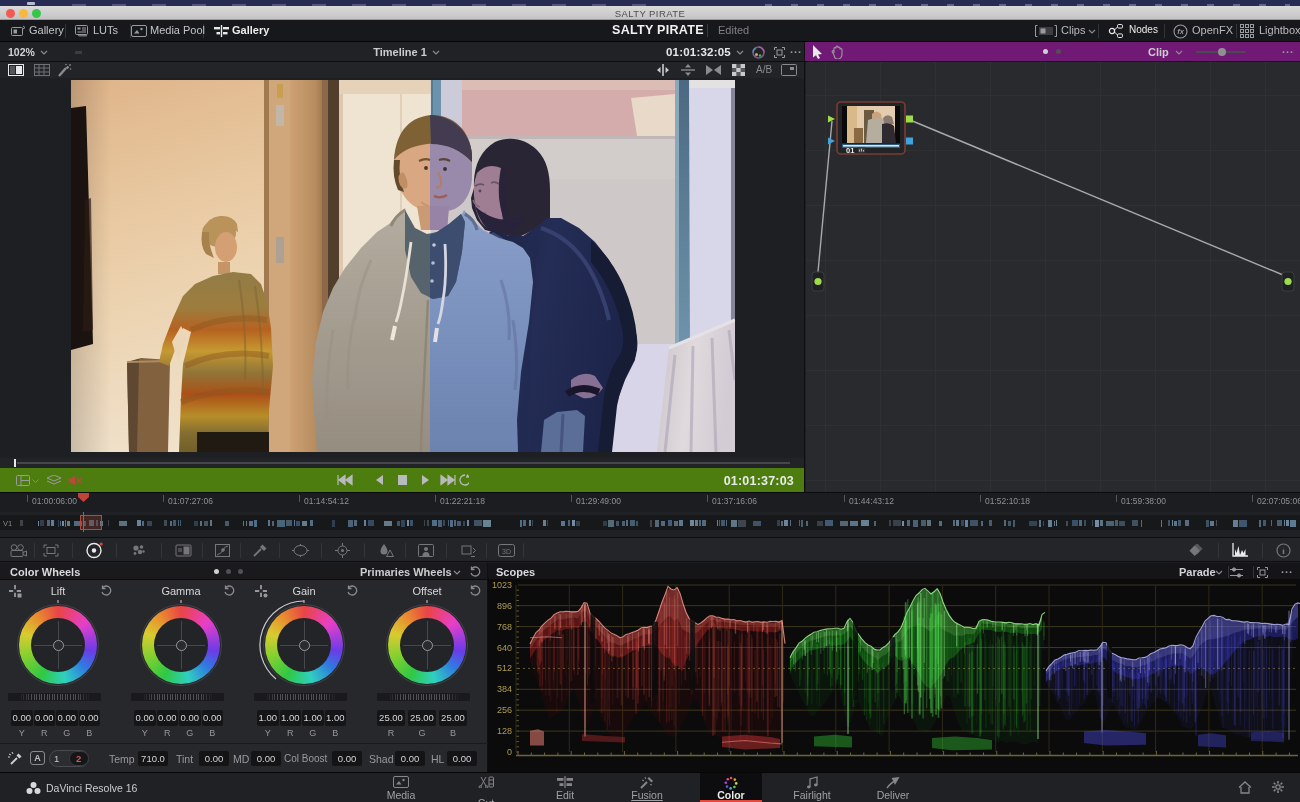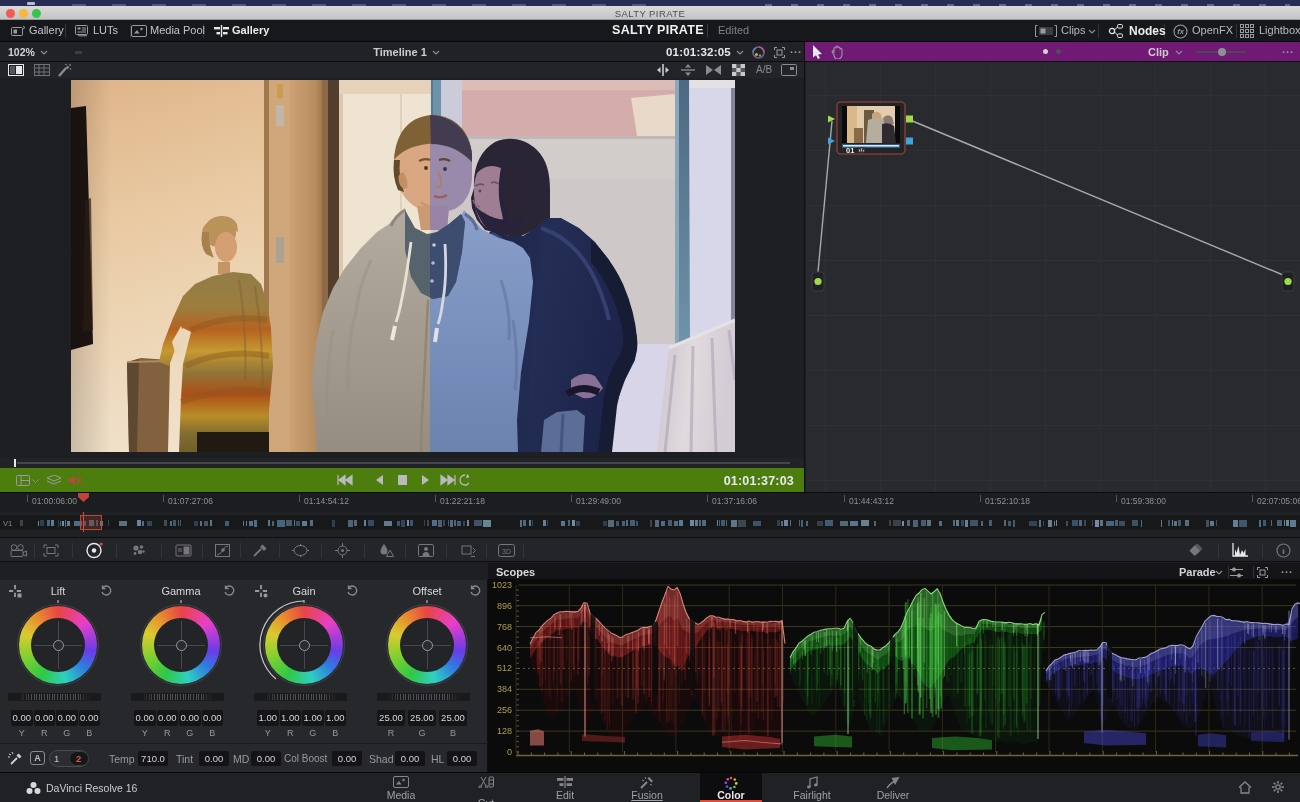--- a/index.html
+++ b/index.html
@@ -78,21 +78,21 @@
   <svg class="abs" style="left:1088px;top:9px;" width="8" height="5" viewBox="0 0 8 5">
         <path d="M1 1 l3 3 3-3" fill="none" stroke="#8a8b8f" stroke-width="1.2"></path>
       </svg>
 
   <svg class="abs" style="left:1108px;top:4px;" width="16" height="14" viewBox="0 0 16 14">
         <rect x="9.5" y="0.5" width="5" height="3.6" rx="1.2" fill="none" stroke="#e8e9eb"></rect>
         <rect x="9.5" y="9.9" width="5" height="3.6" rx="1.2" fill="none" stroke="#e8e9eb"></rect>
         <circle cx="4" cy="7" r="2.6" fill="none" stroke="#e8e9eb" stroke-width="1.2"></circle>
         <path d="M6.5 6 L9.5 3 M6.5 8 L9.5 11" stroke="#e8e9eb"></path>
       </svg>
-  <div class="abs" style="left:1129px;top:4px;font-size:12px;font-weight:bold;color:#eceded;">Nodes</div>
+  <div class="abs" style="left:1129px;top:4px;font-size:10px;font-weight:normal;color:#eceded;">Nodes</div>
 
   <svg class="abs" style="left:1173px;top:4px;" width="15" height="15" viewBox="0 0 15 15">
         <circle cx="7.5" cy="7.5" r="6.5" fill="none" stroke="#9a9b9f" stroke-width="1.1"></circle>
         <text x="7.5" y="10.3" font-size="7.5" font-style="italic" font-weight="bold" fill="#9a9b9f" text-anchor="middle" font-family="Liberation Sans">fx</text>
       </svg>
   <div class="abs" style="left:1192px;top:4px;font-size:11px;color:#b9babd;">OpenFX</div>
 
   <svg class="abs" style="left:1240px;top:4px;" width="14" height="14" viewBox="0 0 14 14">
         <g fill="none" stroke="#9a9b9f">
           <rect x="0.5" y="0.5" width="3" height="3"></rect>
@@ -791,20 +791,34 @@
         <path d="M1 0 V13 H16" stroke="#e9eaec" fill="none" stroke-width="1.3"></path>
         <path d="M3 13 V6 l1.5 4 2 -7 1.5 9 2 -5 1.5 3 2 -4 V13 Z" fill="#e9eaec"></path>
       </svg>
 
   <svg class="abs" style="left:1276px;top:5px" width="15" height="15" viewBox="0 0 15 15">
         <circle cx="7.5" cy="7.5" r="6.5" fill="none" stroke="#76777b" stroke-width="1.2"></circle>
         <path d="M7.5 4 v0.2 M7.5 6.5 V11" stroke="#76777b" stroke-width="1.6"></path>
       </svg>
     </div>
 
+<div class="abs" id="cwheader" style="left:0;top:563px;width:488px;height:17px;background:#1a1a1d;border-bottom:1px solid #0b0b0d;border-right:1px solid #101013;">
+  <div class="abs" style="left:10px;top:3px;font-size:11px;font-weight:bold;color:#d9dadc;">Color Wheels</div>
+  <div class="abs" style="left:214px;top:6px;width:5px;height:5px;border-radius:50%;background:#d0d1d3;"></div>
+  <div class="abs" style="left:226px;top:6px;width:5px;height:5px;border-radius:50%;background:#505156;"></div>
+  <div class="abs" style="left:238px;top:6px;width:5px;height:5px;border-radius:50%;background:#505156;"></div>
+  <div class="abs" style="left:360px;top:3px;font-size:11px;font-weight:bold;color:#cbccce;">Primaries Wheels</div>
+  <svg class="abs" style="left:453px;top:7px;" width="8" height="5" viewBox="0 0 8 5">
+        <path d="M1 1 l3 3 3-3" fill="none" stroke="#8a8b8f" stroke-width="1.2"></path>
+      </svg>
+  <svg class="abs" style="left:469px;top:3px" width="12" height="12" viewBox="0 0 12 12">
+        <path d="M2.5 3 A4.5 4.5 0 1 1 2 7" fill="none" stroke="#8a8b8f" stroke-width="1.3"></path>
+        <path d="M2.5 0.5 v3 h3" fill="none" stroke="#8a8b8f" stroke-width="1.3"></path>
+      </svg>
+</div>
 <div class="abs" id="scopeheader" style="left:488px;top:563px;width:812px;height:17px;background:#151518;border-bottom:1px solid #0b0b0d;">
   <div class="abs" style="left:8px;top:3px;font-size:11px;font-weight:bold;color:#d9dadc;">Scopes</div>
   <div class="abs" style="left:691px;top:3px;font-size:11px;font-weight:bold;color:#d4d5d7;">Parade</div>
   <svg class="abs" style="left:727px;top:7px;" width="8" height="5" viewBox="0 0 8 5">
         <path d="M1 1 l3 3 3-3" fill="none" stroke="#8a8b8f" stroke-width="1.2"></path>
       </svg>
   <div class="abs sep" style="left:740px;top:3px;height:12px;"></div>
   <svg class="abs" style="left:742px;top:4px" width="13" height="11" viewBox="0 0 13 11">
         <g stroke="#9a9b9f" fill="none">
           <path d="M0 2.5 h13 M0 8.5 h13"></path>

